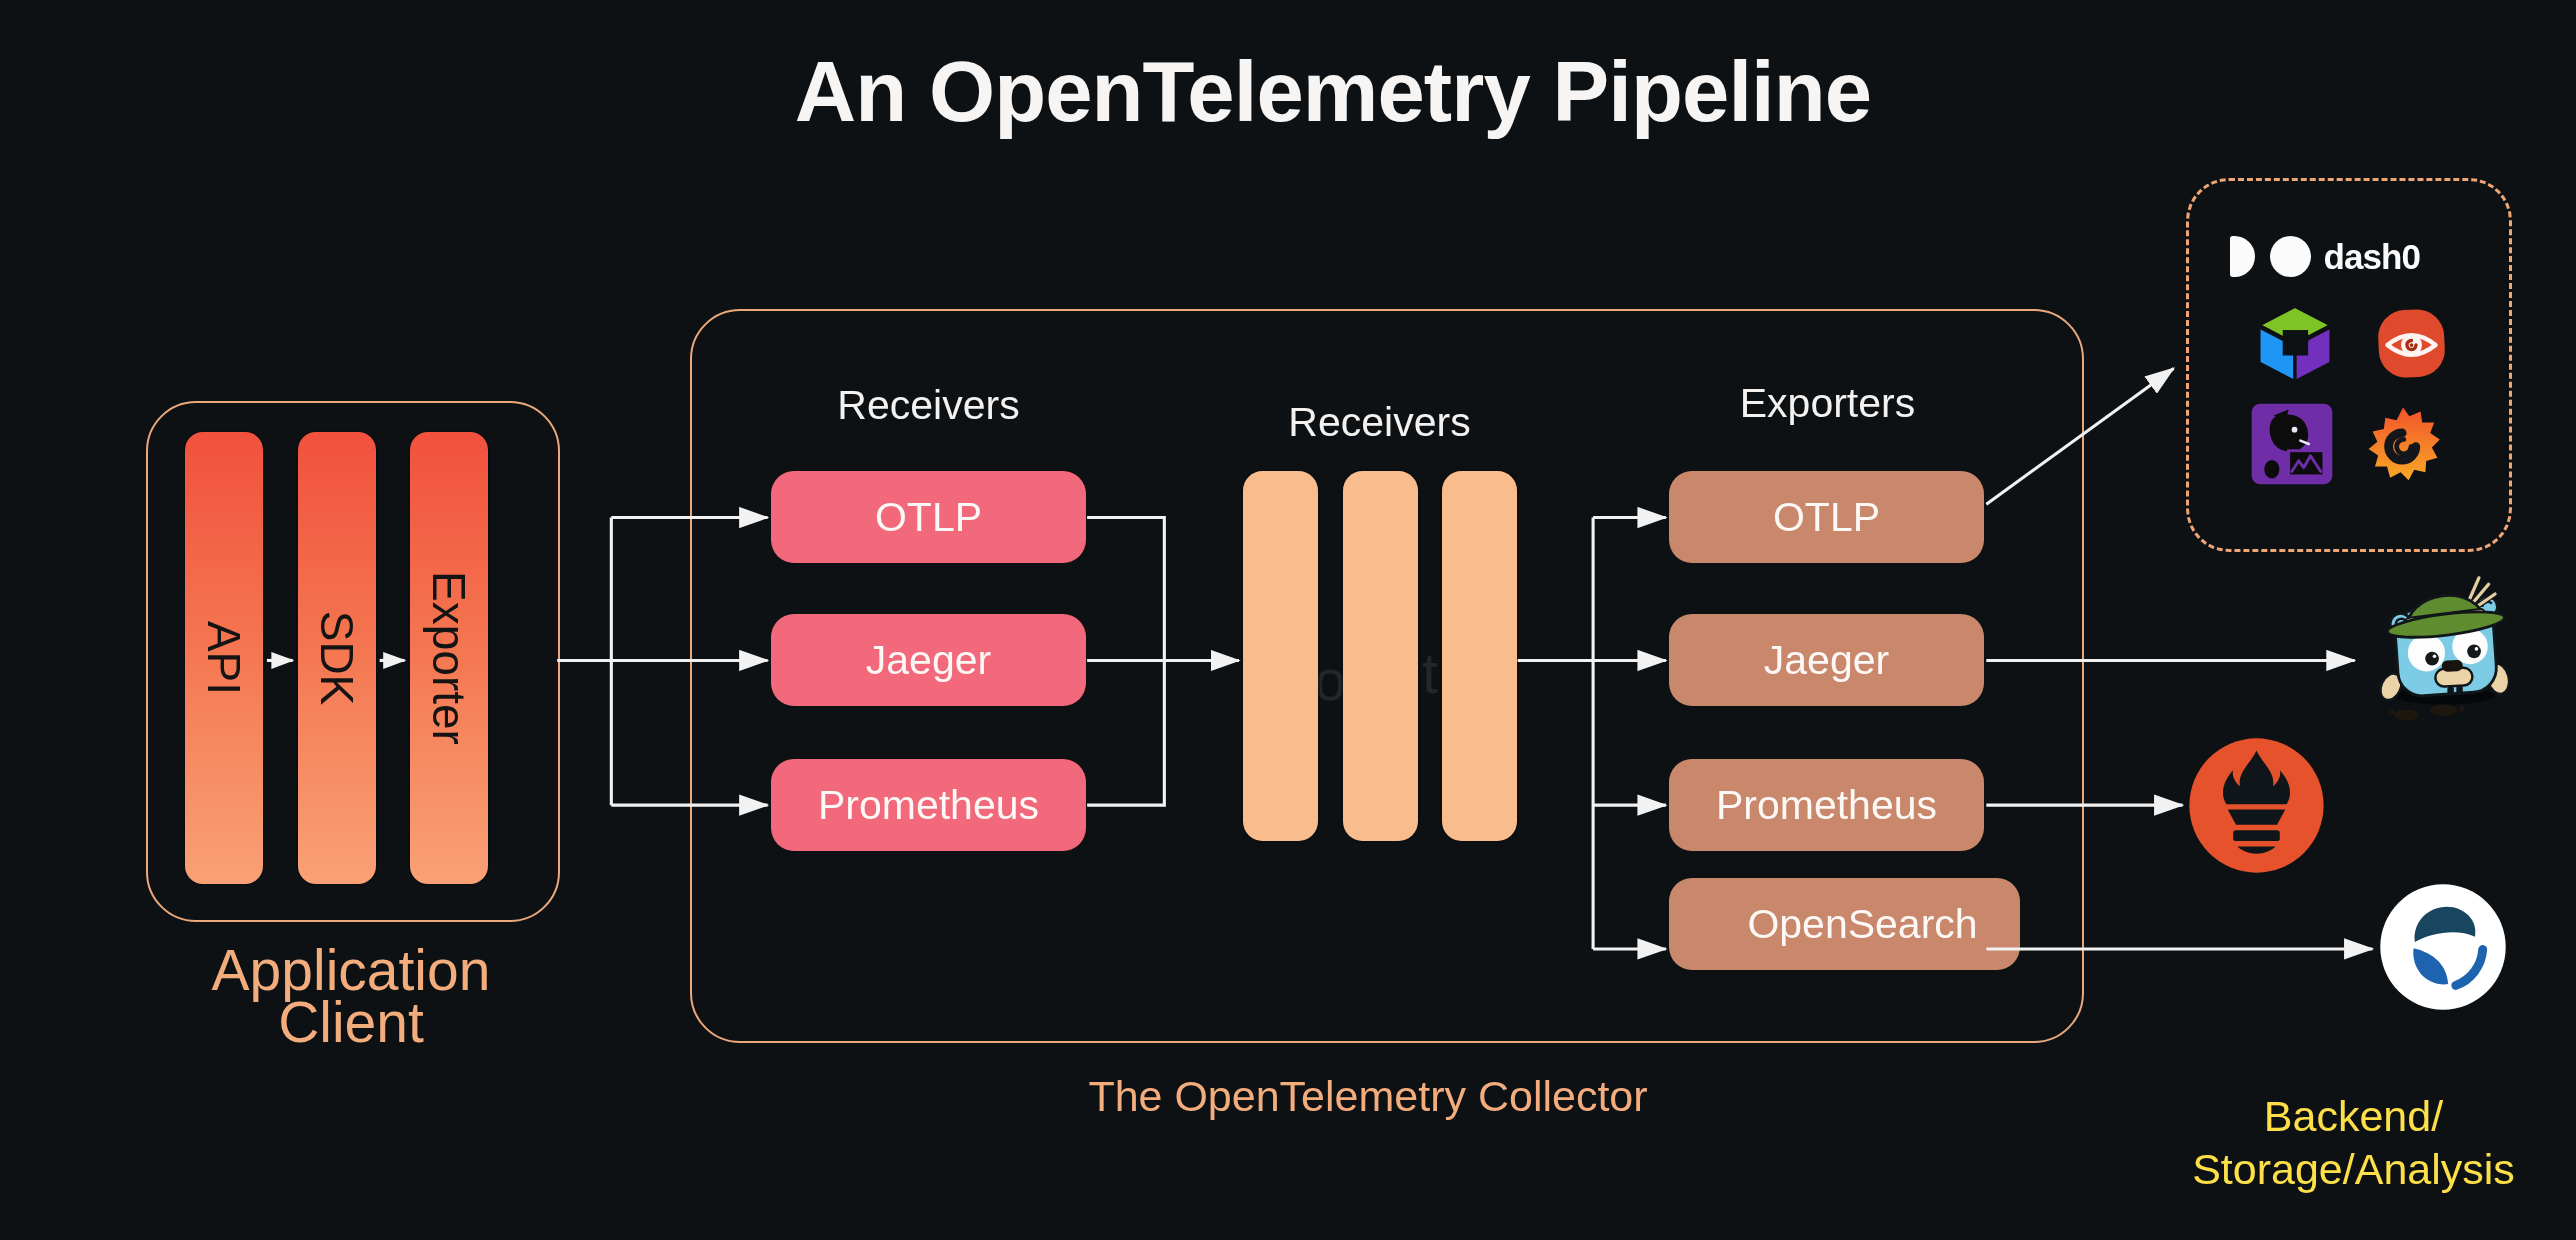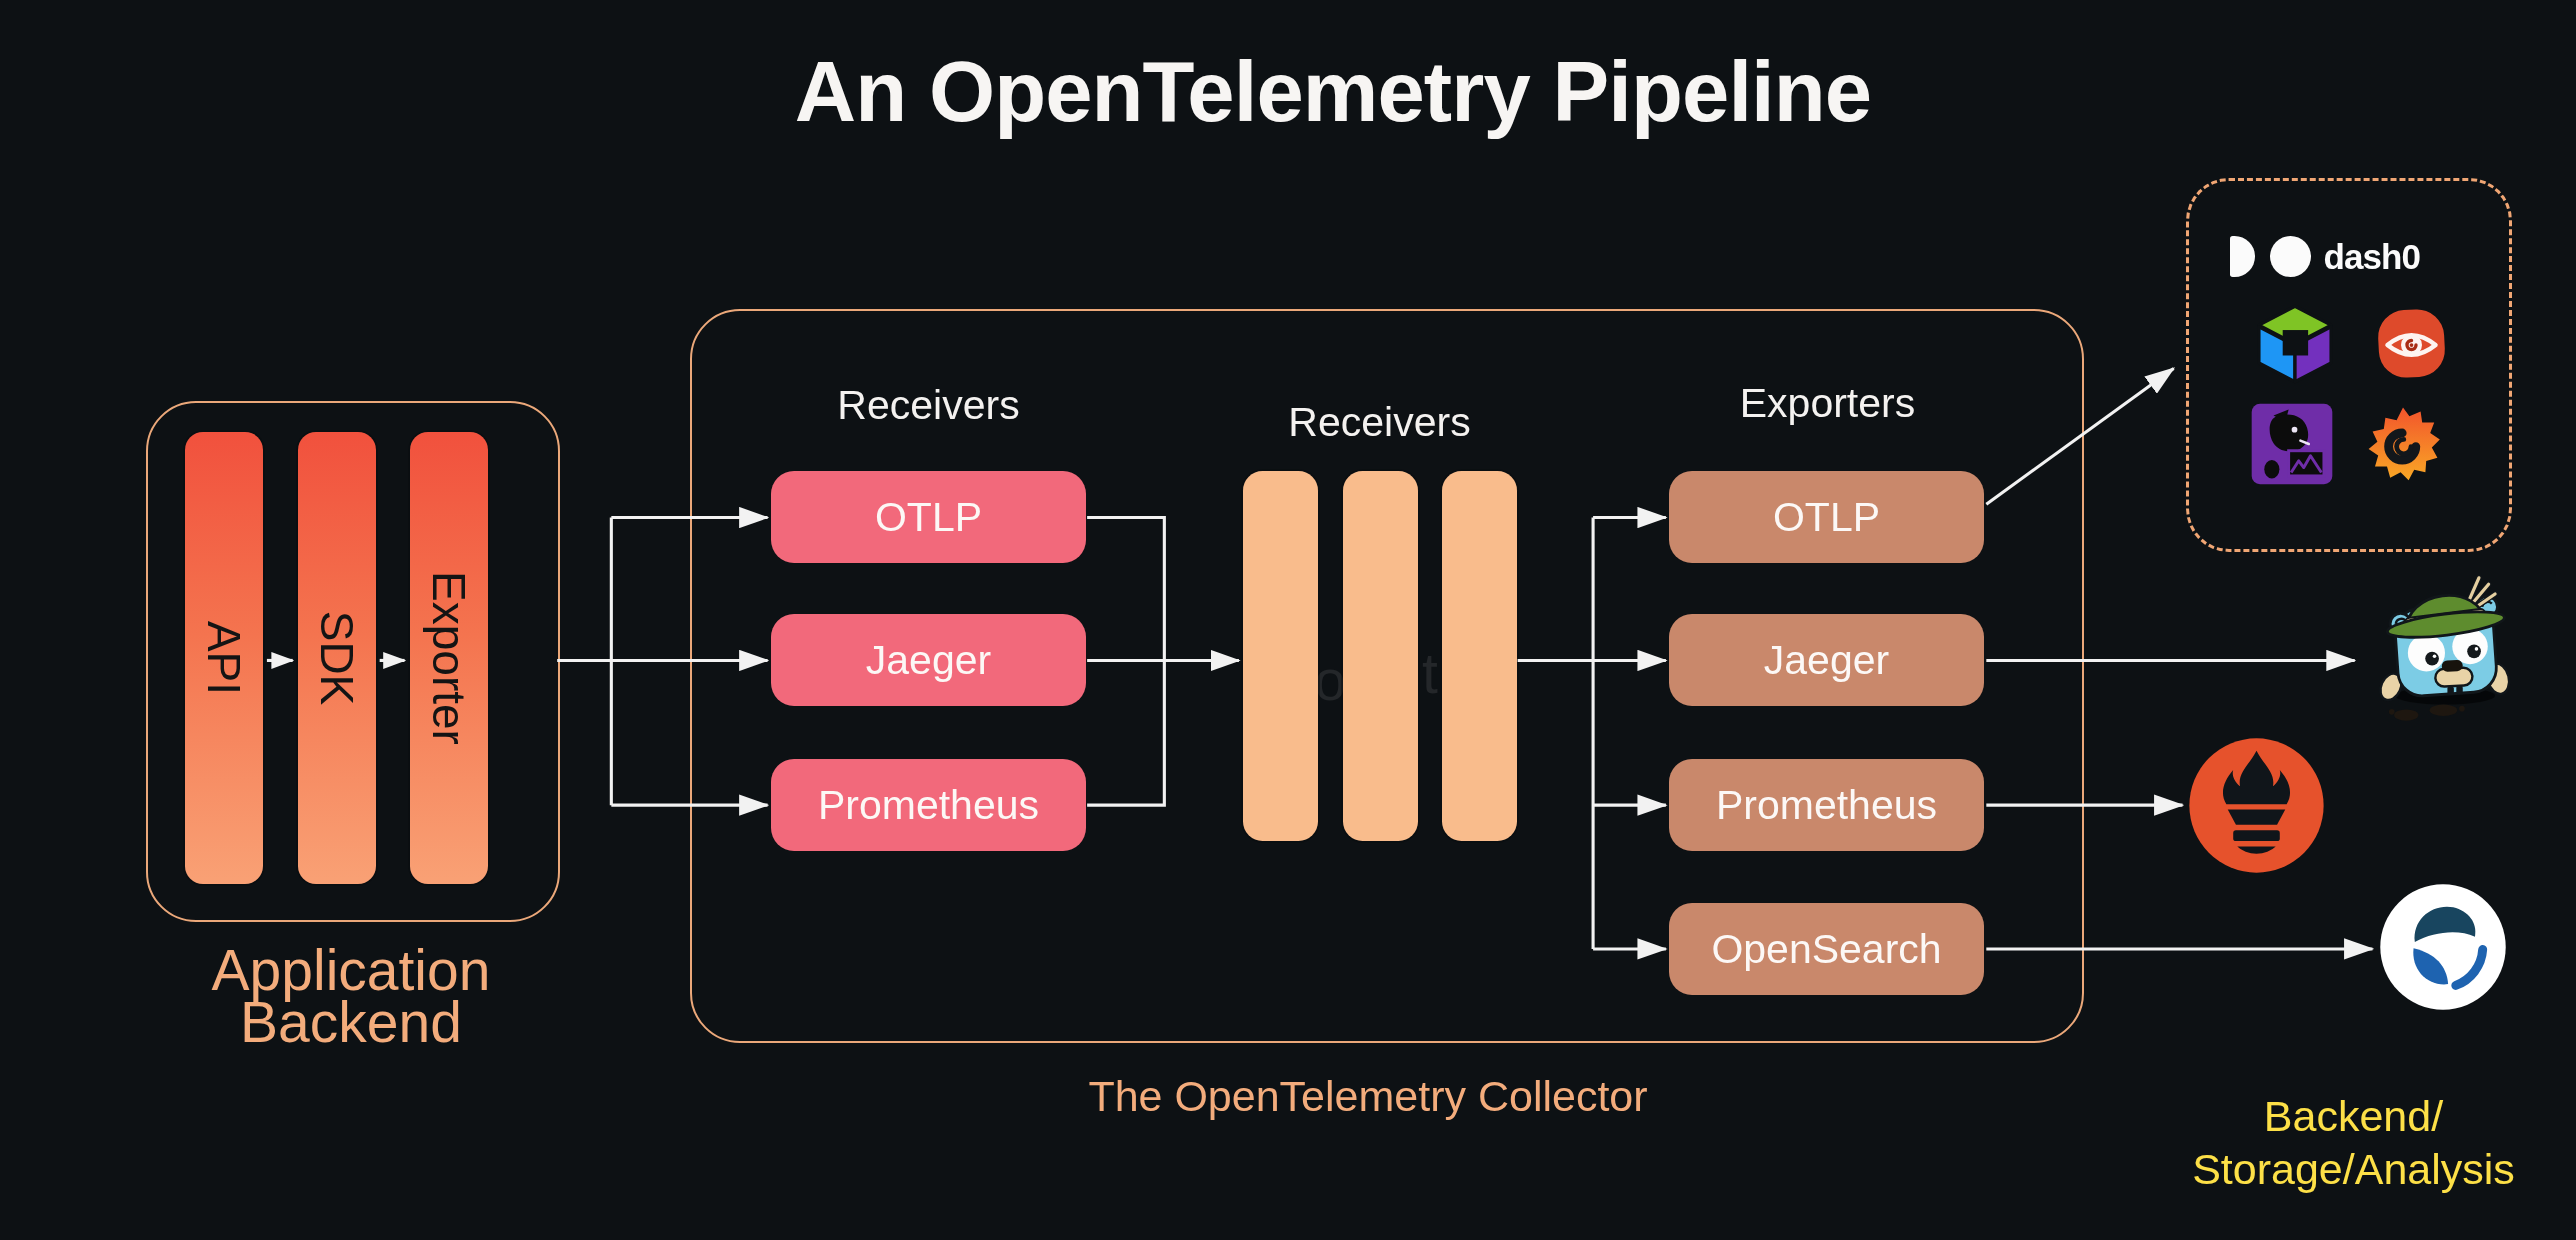--- a/index.html
+++ b/index.html
@@ -24,21 +24,21 @@
   .col-head{width:355px;text-align:center;color:#F4F2F0;font-size:41px;font-weight:500;}
   .head-receivers{left:706px;top:382px;}
   .head-processors{left:1157px;top:399px;}
   .head-exporters{left:1605px;top:380px;}
 
   .node{width:315px;height:92px;border-radius:23px;display:flex;align-items:center;justify-content:center;
         color:#FCF8F6;font-size:41px;font-weight:500;z-index:2;}
   .recv{left:726px;background:#F2697B;}
   .expt{left:1624px;background:#C9886B;}
   .r1{top:471px;} .r2{top:614px;} .r3{top:759px;}
-  .e1{top:471px;} .e2{top:614px;} .e3{top:759px;} .e4{top:903px;}
+  .e1{top:471px;} .e2{top:614px;} .e3{top:759px;} .e4{top:878px;padding-left:36px;}
 
   .proc-bar{top:471px;width:75px;height:370px;border-radius:19.5px;background:#F9BC8C;z-index:2;
             box-shadow:0 0 0 1.8px rgba(10,12,14,.55);}
   .p1{left:1198px;} .p2{left:1298px;} .p3{left:1397px;}
   .hidden-letter{color:#24272A;font-size:57px;font-weight:500;z-index:1;transform:translate(-50%,-50%);}
   .hl1{left:1285px;top:680px;} .hl2{left:1385px;top:673px;}
 
   .collector-label{left:968px;top:1072px;width:710px;text-align:center;color:#F3AC7C;font-size:43px;}
 
   
@@ -64,21 +64,21 @@
     <span>API</span>
   </div>
   <div class="abs client-bar bar-sdk">
     <span>SDK</span>
   </div>
   <div class="abs client-bar bar-exp">
     <span>Exporter</span>
   </div>
   <div class="abs app-label">
     <div>Application</div>
-    <div>Backend</div>
+    <div>Client</div>
   </div>
 
   <div class="abs collector-box"></div>
   <div class="abs col-head head-receivers">Receivers</div>
   <div class="abs col-head head-processors">Receivers</div>
   <div class="abs col-head head-exporters">Exporters</div>
 
   <div class="abs node recv r1">OTLP</div>
   <div class="abs node recv r2">Jaeger</div>
   <div class="abs node recv r3">Prometheus</div>

